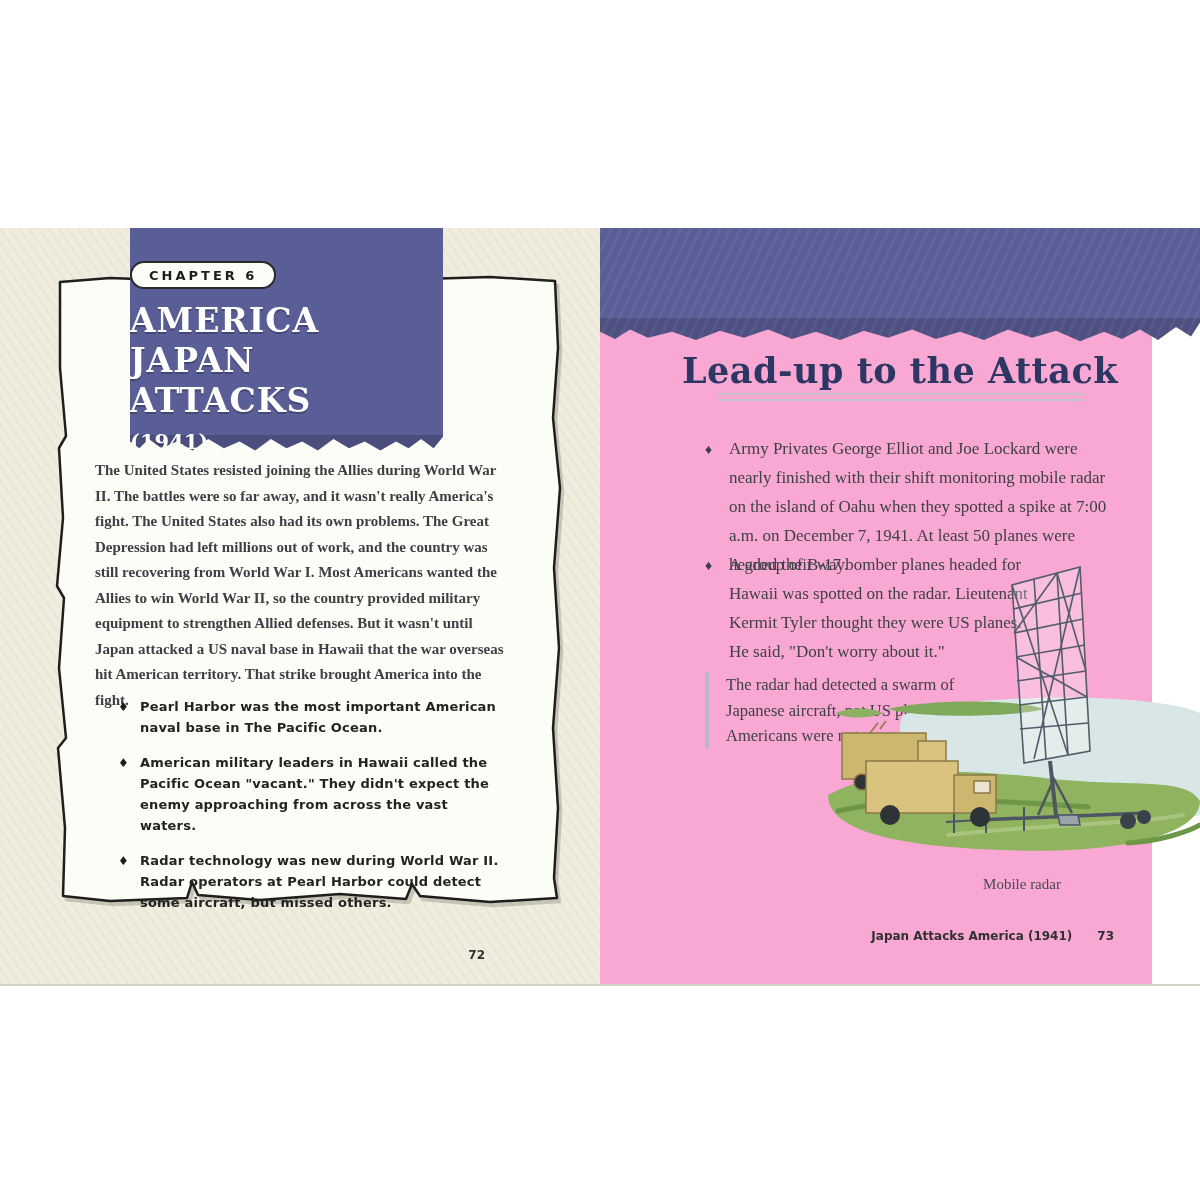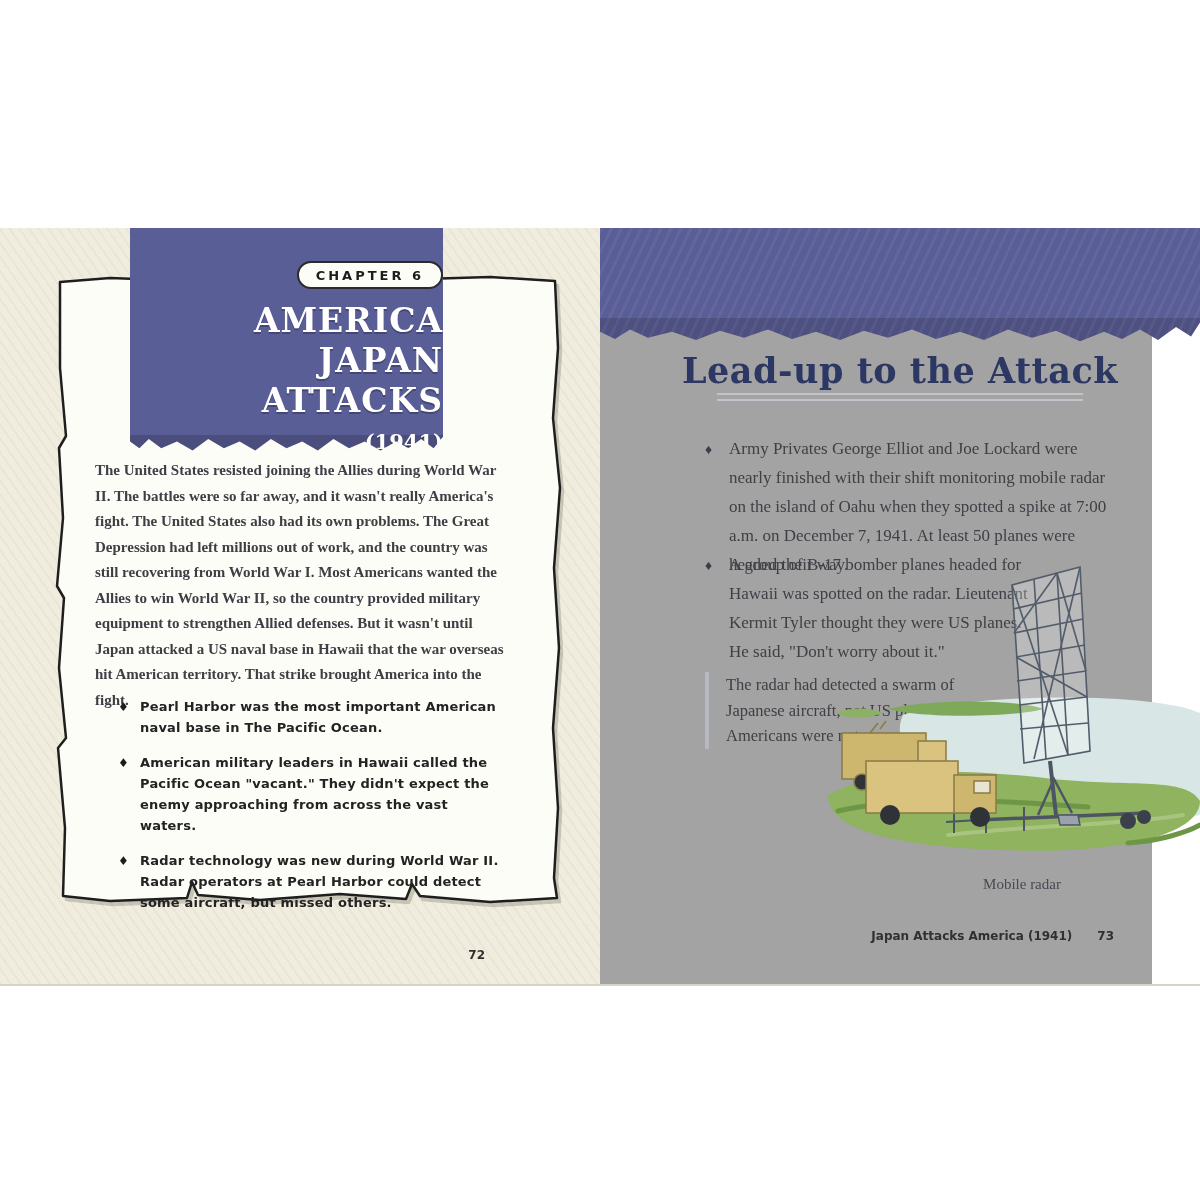--- a/index.html
+++ b/index.html
@@ -13,21 +13,21 @@
     background:#f0edde;
     background-image:repeating-linear-gradient(55deg, rgba(120,115,90,0.06) 0 2px, transparent 2px 8px);
   }
   .paper-svg { position:absolute; left:50px; top:40px; width:518px; height:648px;
     filter:drop-shadow(3px 4px 0 rgba(60,55,40,0.22)); }
   .banner { position:absolute; left:130px; top:0; width:313px; height:227px;
     background:linear-gradient(#5a5e97 0 91%, #4b4e7d 91% 100%);
     background-color:#5a5e97;
     clip-path:polygon(0 0,100% 0,100% 92%,97% 97%,93% 93%,89% 97%,85% 94%,80% 98%,75% 94%,70% 97%,65% 93%,60% 98%,55% 94%,50% 97%,45% 93%,40% 98%,35% 94%,30% 97%,25% 93%,20% 98%,15% 94%,10% 97%,6% 93%,3% 97%,0 94%);
     filter:drop-shadow(0 3px 0 rgba(40,40,60,0.35));
-    text-align:right;
+    text-align:left;
   }
   .chapter-pill { display:inline-block; margin-top:33px; padding:5px 17px 4px;
     background:#fdfdf8; border-radius:14px; border:2px solid #2a2a2a;
     font-family:"DejaVu Sans", sans-serif; font-weight:bold; font-size:13px;
     letter-spacing:3px; color:#1d1d1d; }
   .banner-title { margin-top:12px; color:#ffffff;
     font-family:"DejaVu Serif", serif; font-weight:bold;
     font-size:33px; line-height:40px; letter-spacing:1px;
     text-shadow:0 2px 0 rgba(30,30,50,0.35); }
   .banner-year { margin-top:8px; color:#ffffff;
@@ -37,21 +37,21 @@
     font-size:15px; line-height:25.5px; color:#3e3f45;font-weight:bold; }
   .hand-bullets { position:absolute; left:118px; top:468px; width:382px; }
   .hand-bullet { position:relative; padding-left:22px; margin-bottom:14px;
     font-family:"DejaVu Sans", sans-serif; font-weight:bold;
     font-size:13px; line-height:21px; color:#232323; letter-spacing:0.2px; }
   .hand-bullet .diamond { position:absolute; left:0; top:1px; font-size:12px; color:#1c1c1c; }
   .page-num-left { position:absolute; left:95px; top:720px; width:390px; text-align:right;
     font-family:"DejaVu Sans", sans-serif; font-weight:bold; font-size:12px; color:#30302e; }
 
   
-  .right-page { position:absolute; left:600px; top:0; width:552px; height:100%; background:#a3a3a3; }
+  .right-page { position:absolute; left:600px; top:0; width:552px; height:100%; background:#f9a8d4; }
   .band { position:absolute; left:0; top:0; width:600px; height:118px;
     background:linear-gradient(#5a5e97 0 76%, #4d5080 76% 100%);
     background-image:repeating-linear-gradient(115deg, rgba(255,255,255,0.05) 0 3px, transparent 3px 9px),
                      linear-gradient(#5a5e97 0 76%, #4d5080 76% 100%);
     clip-path:polygon(0 0,100% 0,100% 80%,98.5% 92%,96% 84%,93% 95%,90% 86%,87% 94%,84% 88%,80% 96%,76% 87%,72% 93%,68% 86%,64% 95%,60% 88%,56% 94%,52% 86%,48% 93%,44% 87%,40% 95%,36% 88%,32% 94%,28% 86%,24% 93%,20% 87%,16% 95%,12% 88%,8% 93%,5% 86%,2.5% 94%,0 88%);
     filter:drop-shadow(0 3px 0 rgba(40,40,60,0.3)); }
   .heading { position:absolute; left:0; top:122px; width:600px; text-align:center;
     font-family:"DejaVu Serif", serif; font-weight:bold; font-size:35px;
     color:#2c3763; letter-spacing:0.5px; }
   .heading-rule { position:absolute; left:117px; top:165px; width:366px; height:8px;

